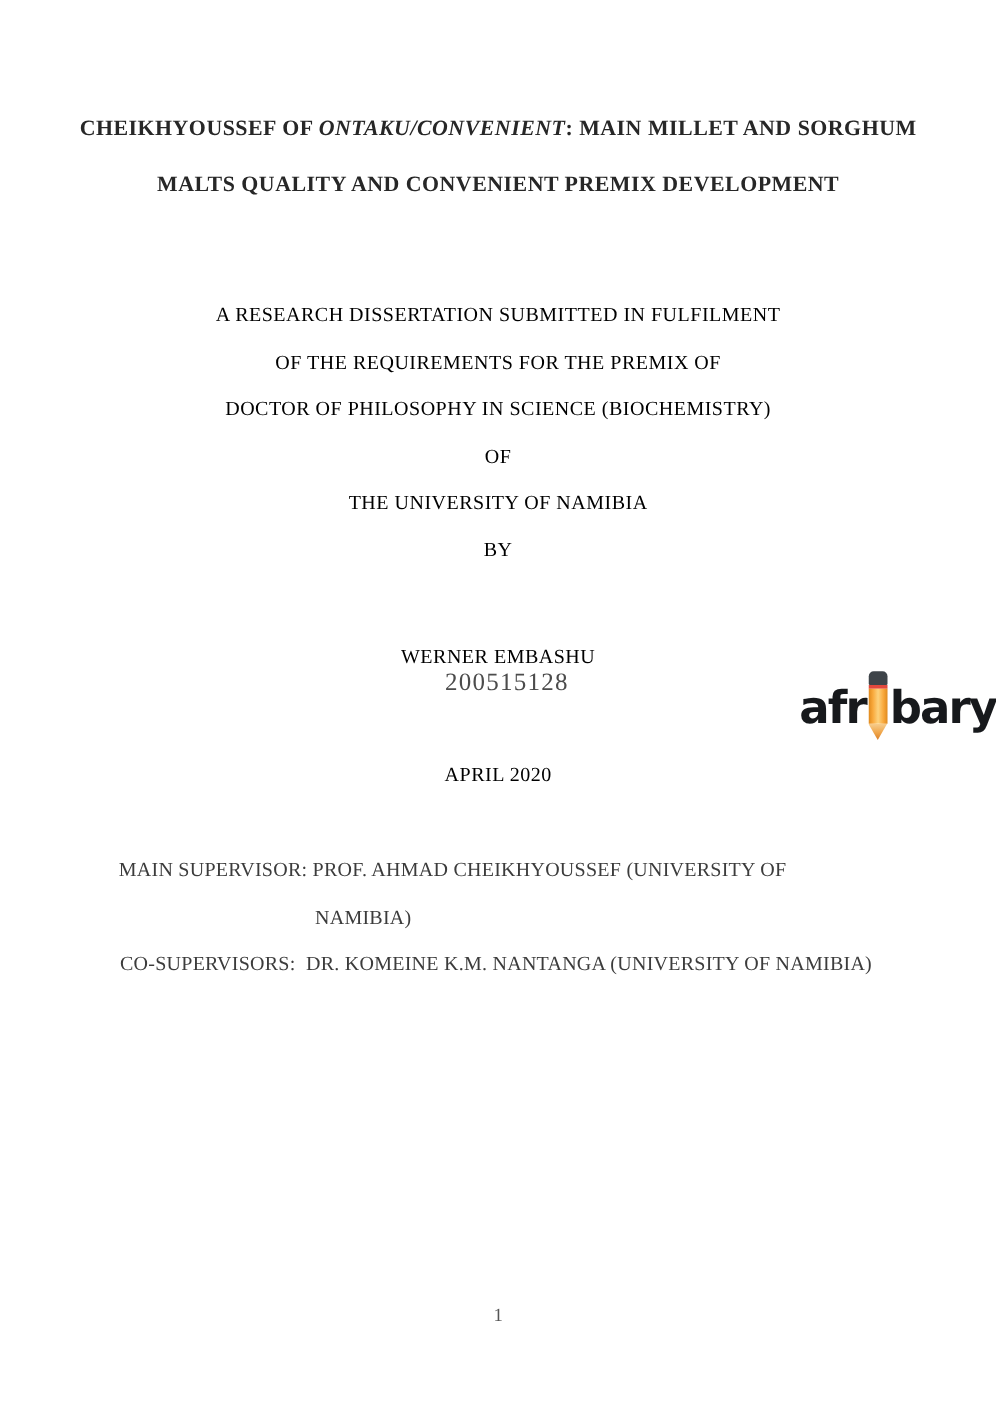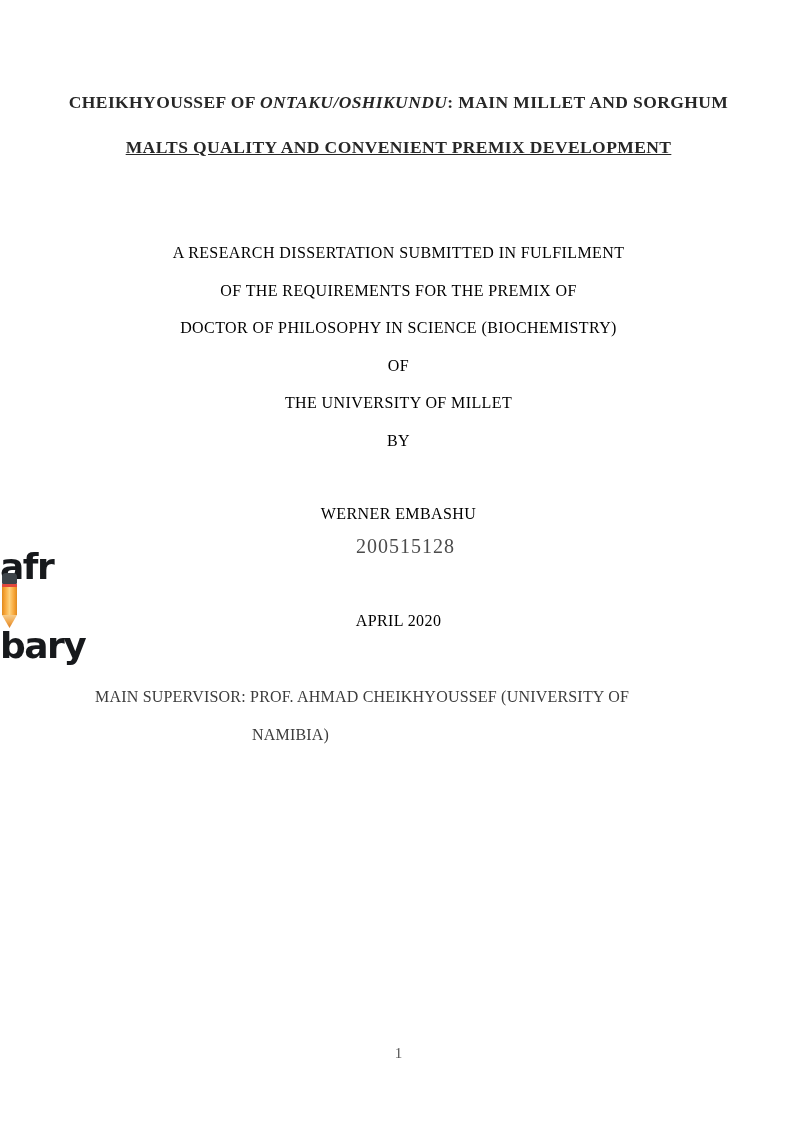--- a/index.html
+++ b/index.html
@@ -24,28 +24,28 @@
     color: #000000;
   }
   .title-line {
     font-weight: bold;
     font-size: 17.5px;
     color: #272727;
     letter-spacing: 0.4px;
   }
   .title-italic { font-style: italic; }
   .t1 { top: 92px; }
-  .t2 { top: 137px; text-decoration: underline; }
+  .t2 { top: 137px; }
   .s0 { top: 243px; }
   .s1 { top: 281px; }
   .s2 { top: 318px; }
   .s3 { top: 356px; }
   .s4 { top: 393px; }
   .s5 { top: 431px; }
-  .author { top: 504px; }
+  .author { top: 516px; }
   .student-number {
     top: 536px;
     font-size: 20px;
     color: #4c4c4c;
     letter-spacing: 1px;
     transform: translateX(7px);
     z-index: 1;
   }
   .date-line { top: 611px; }
   .sup-line {
@@ -57,24 +57,23 @@
   }
   .sup1 { left: 95px;  top: 688px; }
   .sup2 { left: 252px; top: 726px; }
   .sup3 { left: 96px;  top: 763px; }
   .sup4 { left: 253px; top: 801px; }
   .page-number { top: 1043px; font-size: 15px; color: #555; letter-spacing: 0; }
 
   
   .logo {
     position: absolute; left: 0; right: 0; top: 549px;
-    display: flex; justify-content: center; align-items: flex-start;
+    display: flex; justify-content: flex-end; align-items: flex-start;
     z-index: 2;
     pointer-events: auto;
-    flex-direction: column;
   }
   .logo-text {
     font-family: "DejaVu Sans", sans-serif;
     font-weight: 800;
     font-size: 36px;
     line-height: 36px;
     letter-spacing: -1.5px;
     color: #17191c;
   }
   .pencil {
@@ -93,29 +92,29 @@
     height: 13px;
     background: linear-gradient(180deg, #f6cd8d 0%, #f0a64a 55%, #d97e28 100%);
     clip-path: polygon(0 0, 100% 0, 50% 100%);
   }
 </style>
 </head>
 <body>
 
 <div class="page">
 
-  <div class="line title-line t1"><span>CHEIKHYOUSSEF OF </span><span class="title-italic">ONTAKU/OSHIKUNDU</span><span>: MAIN MILLET AND SORGHUM</span></div>
+  <div class="line title-line t1"><span>CHEIKHYOUSSEF OF </span><span class="title-italic">ONTAKU/CONVENIENT</span><span>: MAIN MILLET AND SORGHUM</span></div>
 
   <div class="line title-line t2">MALTS QUALITY AND CONVENIENT PREMIX DEVELOPMENT</div>
 
   <div class="line s0">A RESEARCH DISSERTATION SUBMITTED IN FULFILMENT</div>
   <div class="line s1">OF THE REQUIREMENTS FOR THE PREMIX OF</div>
   <div class="line s2">DOCTOR OF PHILOSOPHY IN SCIENCE (BIOCHEMISTRY)</div>
   <div class="line s3">OF</div>
-  <div class="line s4">THE UNIVERSITY OF MILLET</div>
+  <div class="line s4">THE UNIVERSITY OF NAMIBIA</div>
   <div class="line s5">BY</div>
 
   <div class="line author">WERNER EMBASHU</div>
 
   <div class="line student-number">200515128</div>
 
   <div class="logo">
     <span class="logo-text">afr</span>
     <span class="pencil">
       <span class="pencil-cap"></span>
@@ -123,16 +122,17 @@
       <span class="pencil-body"></span>
       <span class="pencil-tip"></span>
     </span>
     <span class="logo-text">bary</span>
   </div>
 
   <div class="line date-line">APRIL 2020</div>
 
   <div class="sup-line sup1">MAIN SUPERVISOR: PROF. AHMAD CHEIKHYOUSSEF (UNIVERSITY OF</div>
   <div class="sup-line sup2">NAMIBIA)</div>
+  <div class="sup-line sup3">CO-SUPERVISORS:  DR. KOMEINE K.M. NANTANGA (UNIVERSITY OF NAMIBIA)</div>
 
   <div class="line page-number">1</div>
 
 </div>
 
 </body></html>

